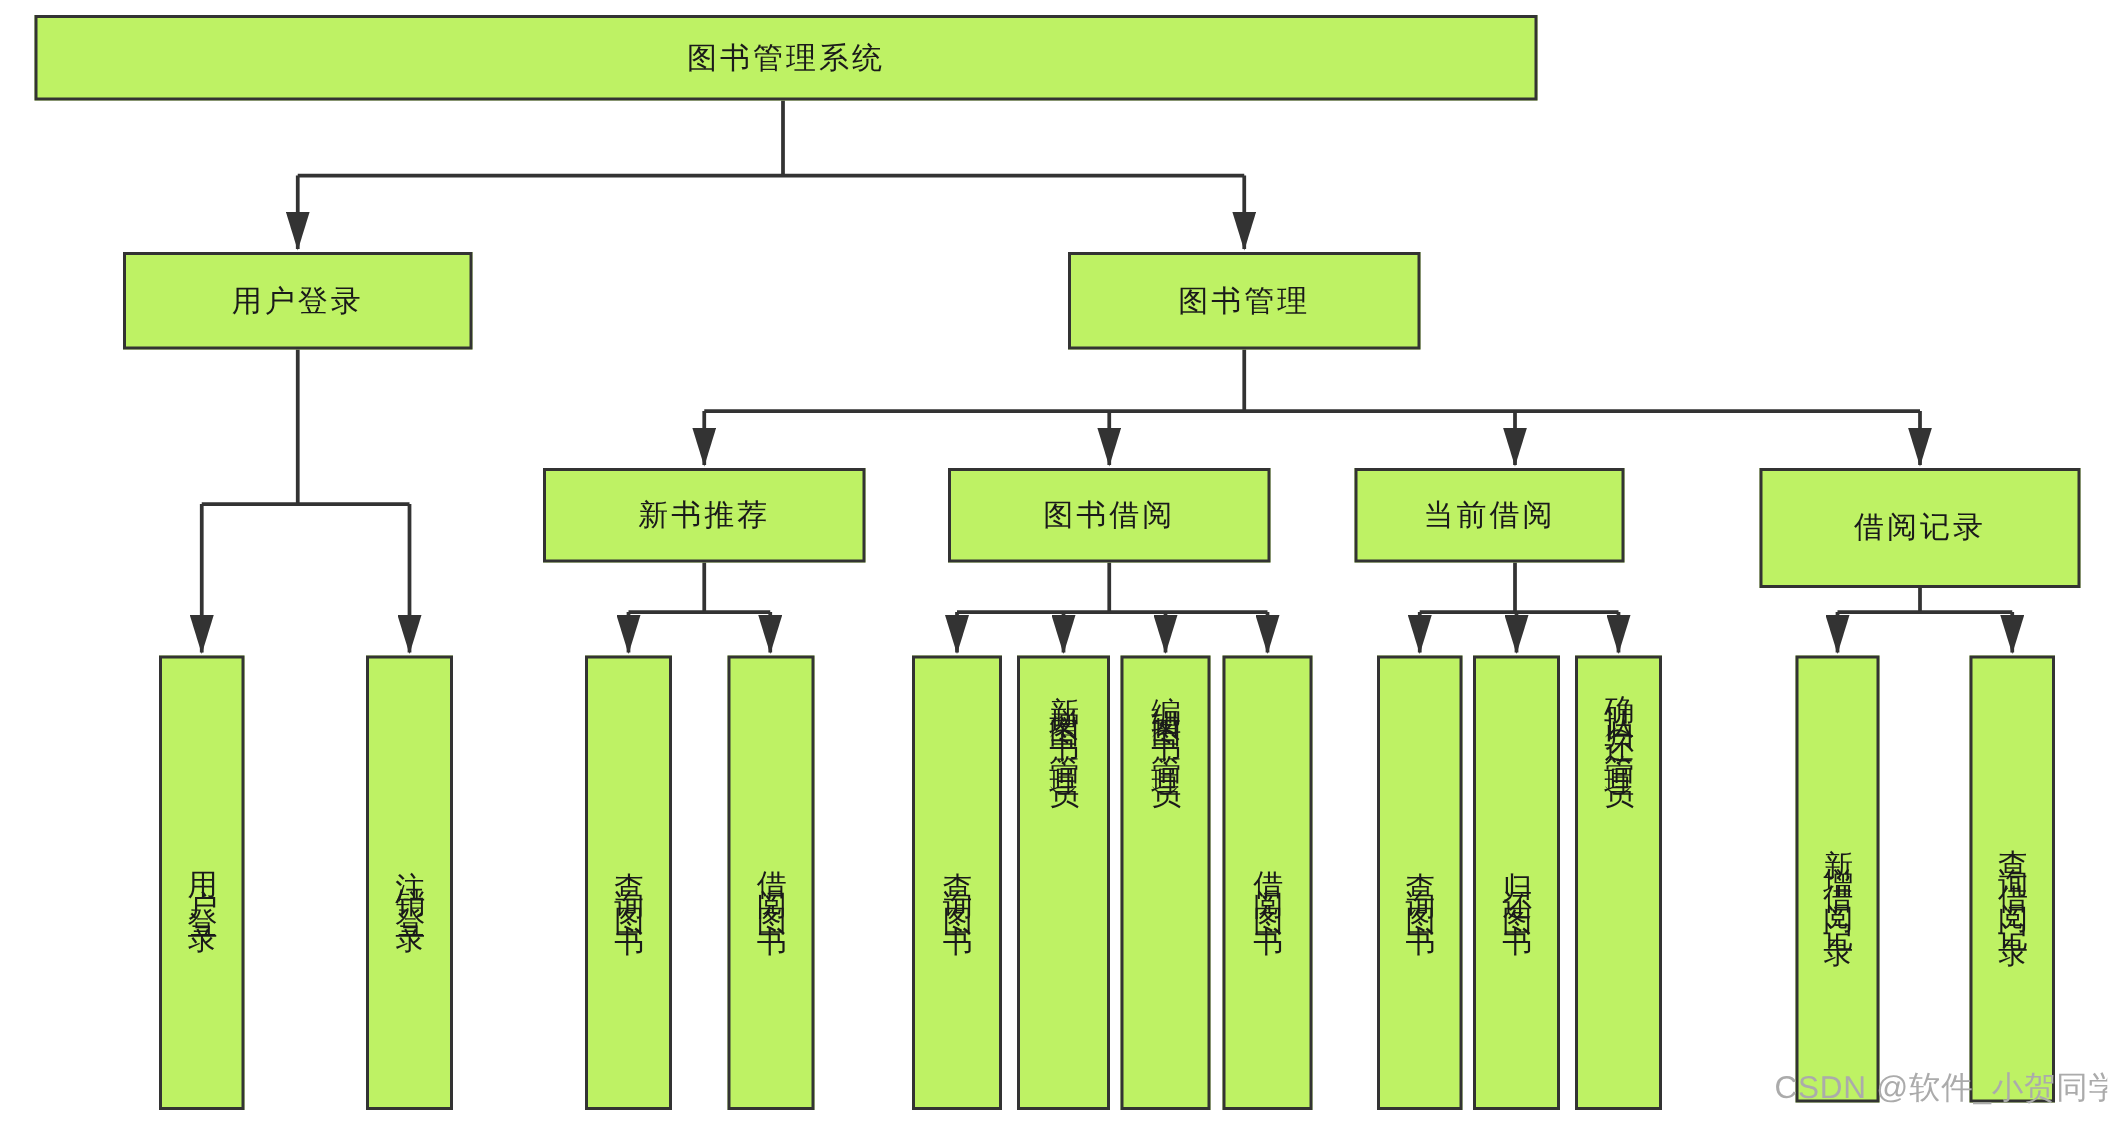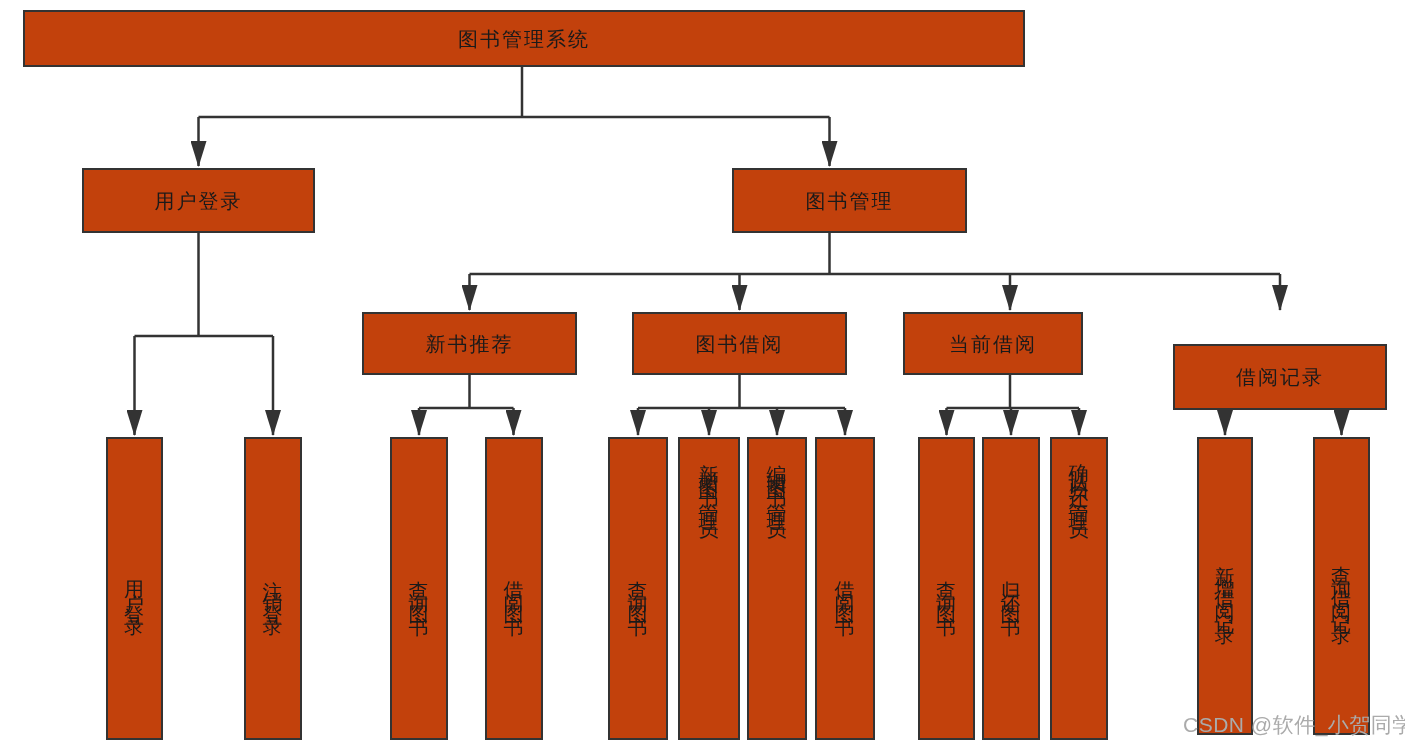--- a/index.html
+++ b/index.html
@@ -27,21 +27,21 @@
     fill: none;
   }
   svg.connectors .ah-fill {
     fill: var(--line, #333333);
     stroke: none;
   }
   .node {
     position: absolute;
     box-sizing: border-box;
     border: 2.5px solid var(--border, #333333);
-    background: #c2410c;
+    background: #bef264;
     color: var(--text, #1a1a1a);
     display: flex;
     align-items: center;
     justify-content: center;
     font-size: 20px;
     letter-spacing: 2px;
     line-height: 1.2;
     white-space: nowrap;
   }
   .node.tall {
@@ -130,26 +130,26 @@
       <path class="wire" d="M1280 375 V408"></path>
       <path class="wire" d="M1225 408 H1341.5"></path>
       <line class="wire" x1="1225" y1="408" x2="1225" y2="435" marker-end="url(#ah)"></line>
       <line class="wire" x1="1341.5" y1="408" x2="1341.5" y2="435" marker-end="url(#ah)"></line>
     </g>
   </svg>
 
   <div class="node" style="left:23px; top:10px; width:1002px; height:57px;">图书管理系统</div>
 
   <div class="node" style="left:82px; top:168px; width:233px; height:65px;">用户登录</div>
-  <div class="node" style="left:712px; top:168px; width:235px; height:65px;margin-left:20px;">图书管理</div>
+  <div class="node" style="left:712px; top:168px; width:235px; height:65px;">图书管理</div>
 
   <div class="node" style="left:632px; top:312px; width:215px; height:63px;">图书借阅</div>
   <div class="node" style="left:362px; top:312px; width:215px; height:63px;">新书推荐</div>
   <div class="node" style="left:903px; top:312px; width:180px; height:63px;">当前借阅</div>
-  <div class="node" style="left:1173px; top:312px; width:214px; height:66px;margin-top:32px;">借阅记录</div>
+  <div class="node" style="left:1173px; top:312px; width:214px; height:80px;">借阅记录</div>
 
   <div class="node tall" style="left:106px; top:437px; width:57px; height:303px;">用户登录</div>
   <div class="node tall" style="left:244px; top:437px; width:58px; height:303px;">注销登录</div>
 
   <div class="node tall" style="left:390px; top:437px; width:58px; height:303px;">查询图书</div>
   <div class="node tall" style="left:485px; top:437px; width:58px; height:303px;">借阅图书</div>
 
   <div class="node tall" style="left:608px; top:437px; width:60px; height:303px;">查询图书</div>
   <div class="node tall from-top" style="left:678px; top:437px; width:62px; height:303px;">新增图书（管理员）</div>
   <div class="node tall from-top" style="left:747px; top:437px; width:60px; height:303px;">编辑图书（管理员）</div>

